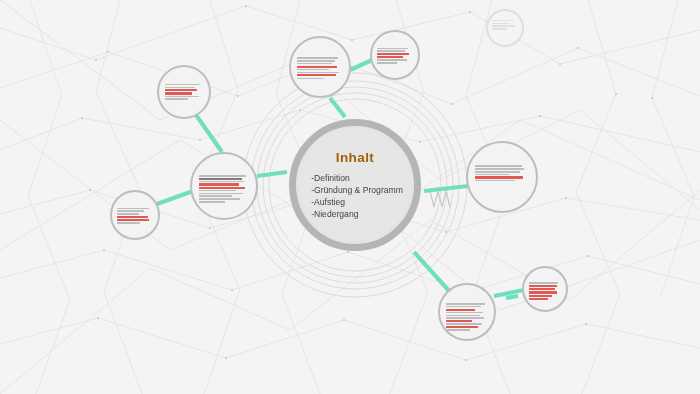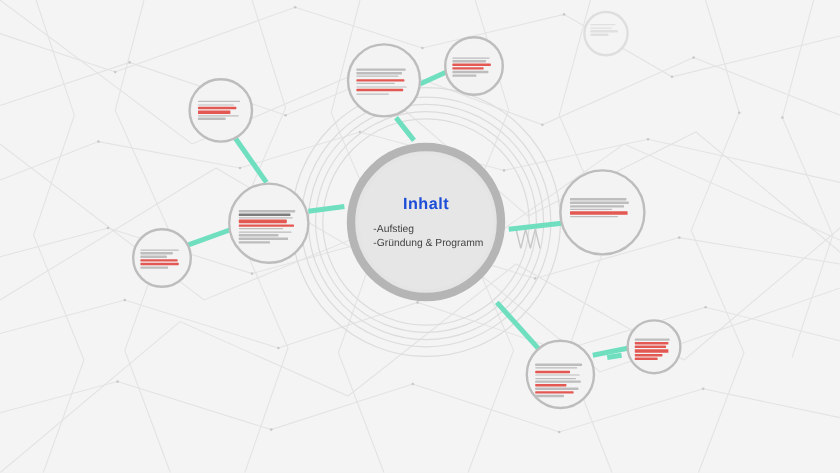--- a/index.html
+++ b/index.html
@@ -62,21 +62,21 @@
     left: 289px; top: 119px;
     width: 132px; height: 132px;
     display: flex;
     flex-direction: column;
     align-items: center;
     justify-content: center;
   }
   #hub-title {
     font-size: 13.5px;
     font-weight: bold;
-    color: #1d4ed8;
+    color: #a16207;
     letter-spacing: .4px;
     margin-bottom: 7px;
   }
   #hub-list {
     font-size: 8.6px;
     color: #434343;
     line-height: 1.42;
     text-align: left;
     padding-left: 4px;
   }
@@ -345,19 +345,21 @@
           <div class="tline" style="width: 56%;"></div>
         </div>
       </div>
     </div>
 
   <div class="hub" id="hub-outer"></div>
   <div class="hub" id="hub-inner"></div>
   <div id="hub-content">
     <div id="hub-title">Inhalt</div>
     <div id="hub-list">
+        <div>-Definition</div>
+        <div>-Gründung &amp; Programm</div>
         <div>-Aufstieg</div>
-        <div>-Gründung &amp; Programm</div>
+        <div>-Niedergang</div>
       </div>
   </div>
 
 
 </div>
 
 </body></html>

